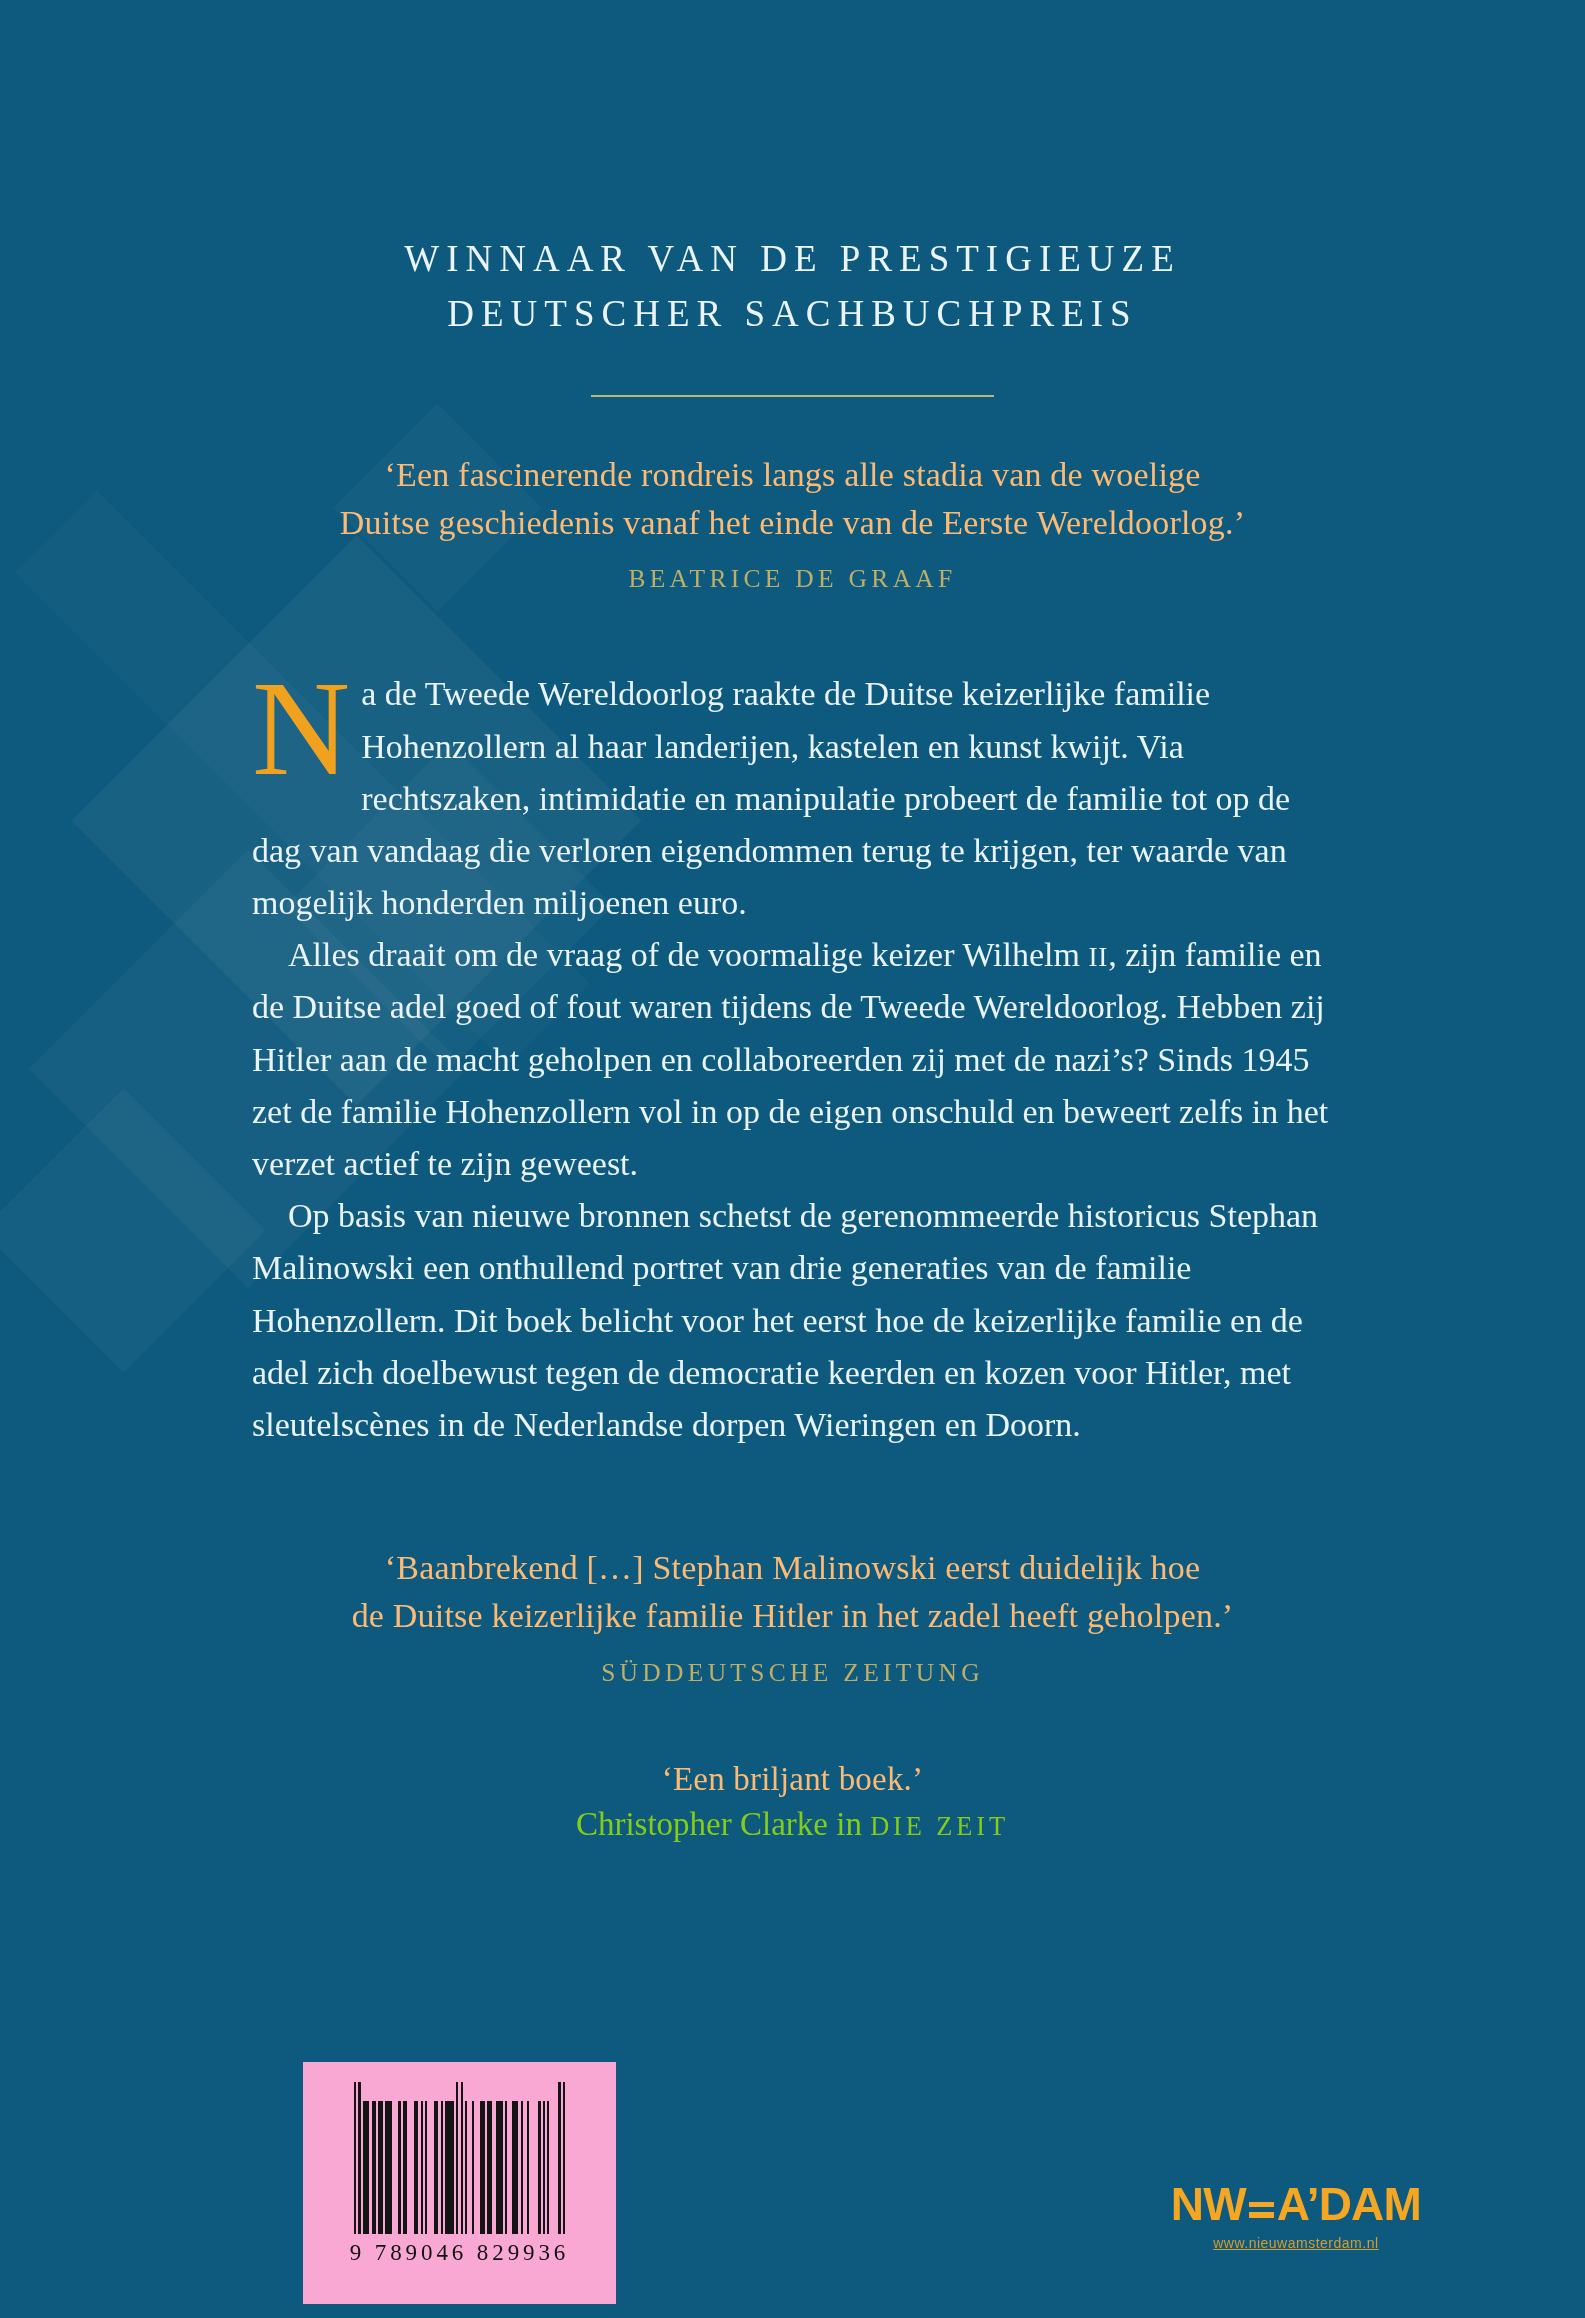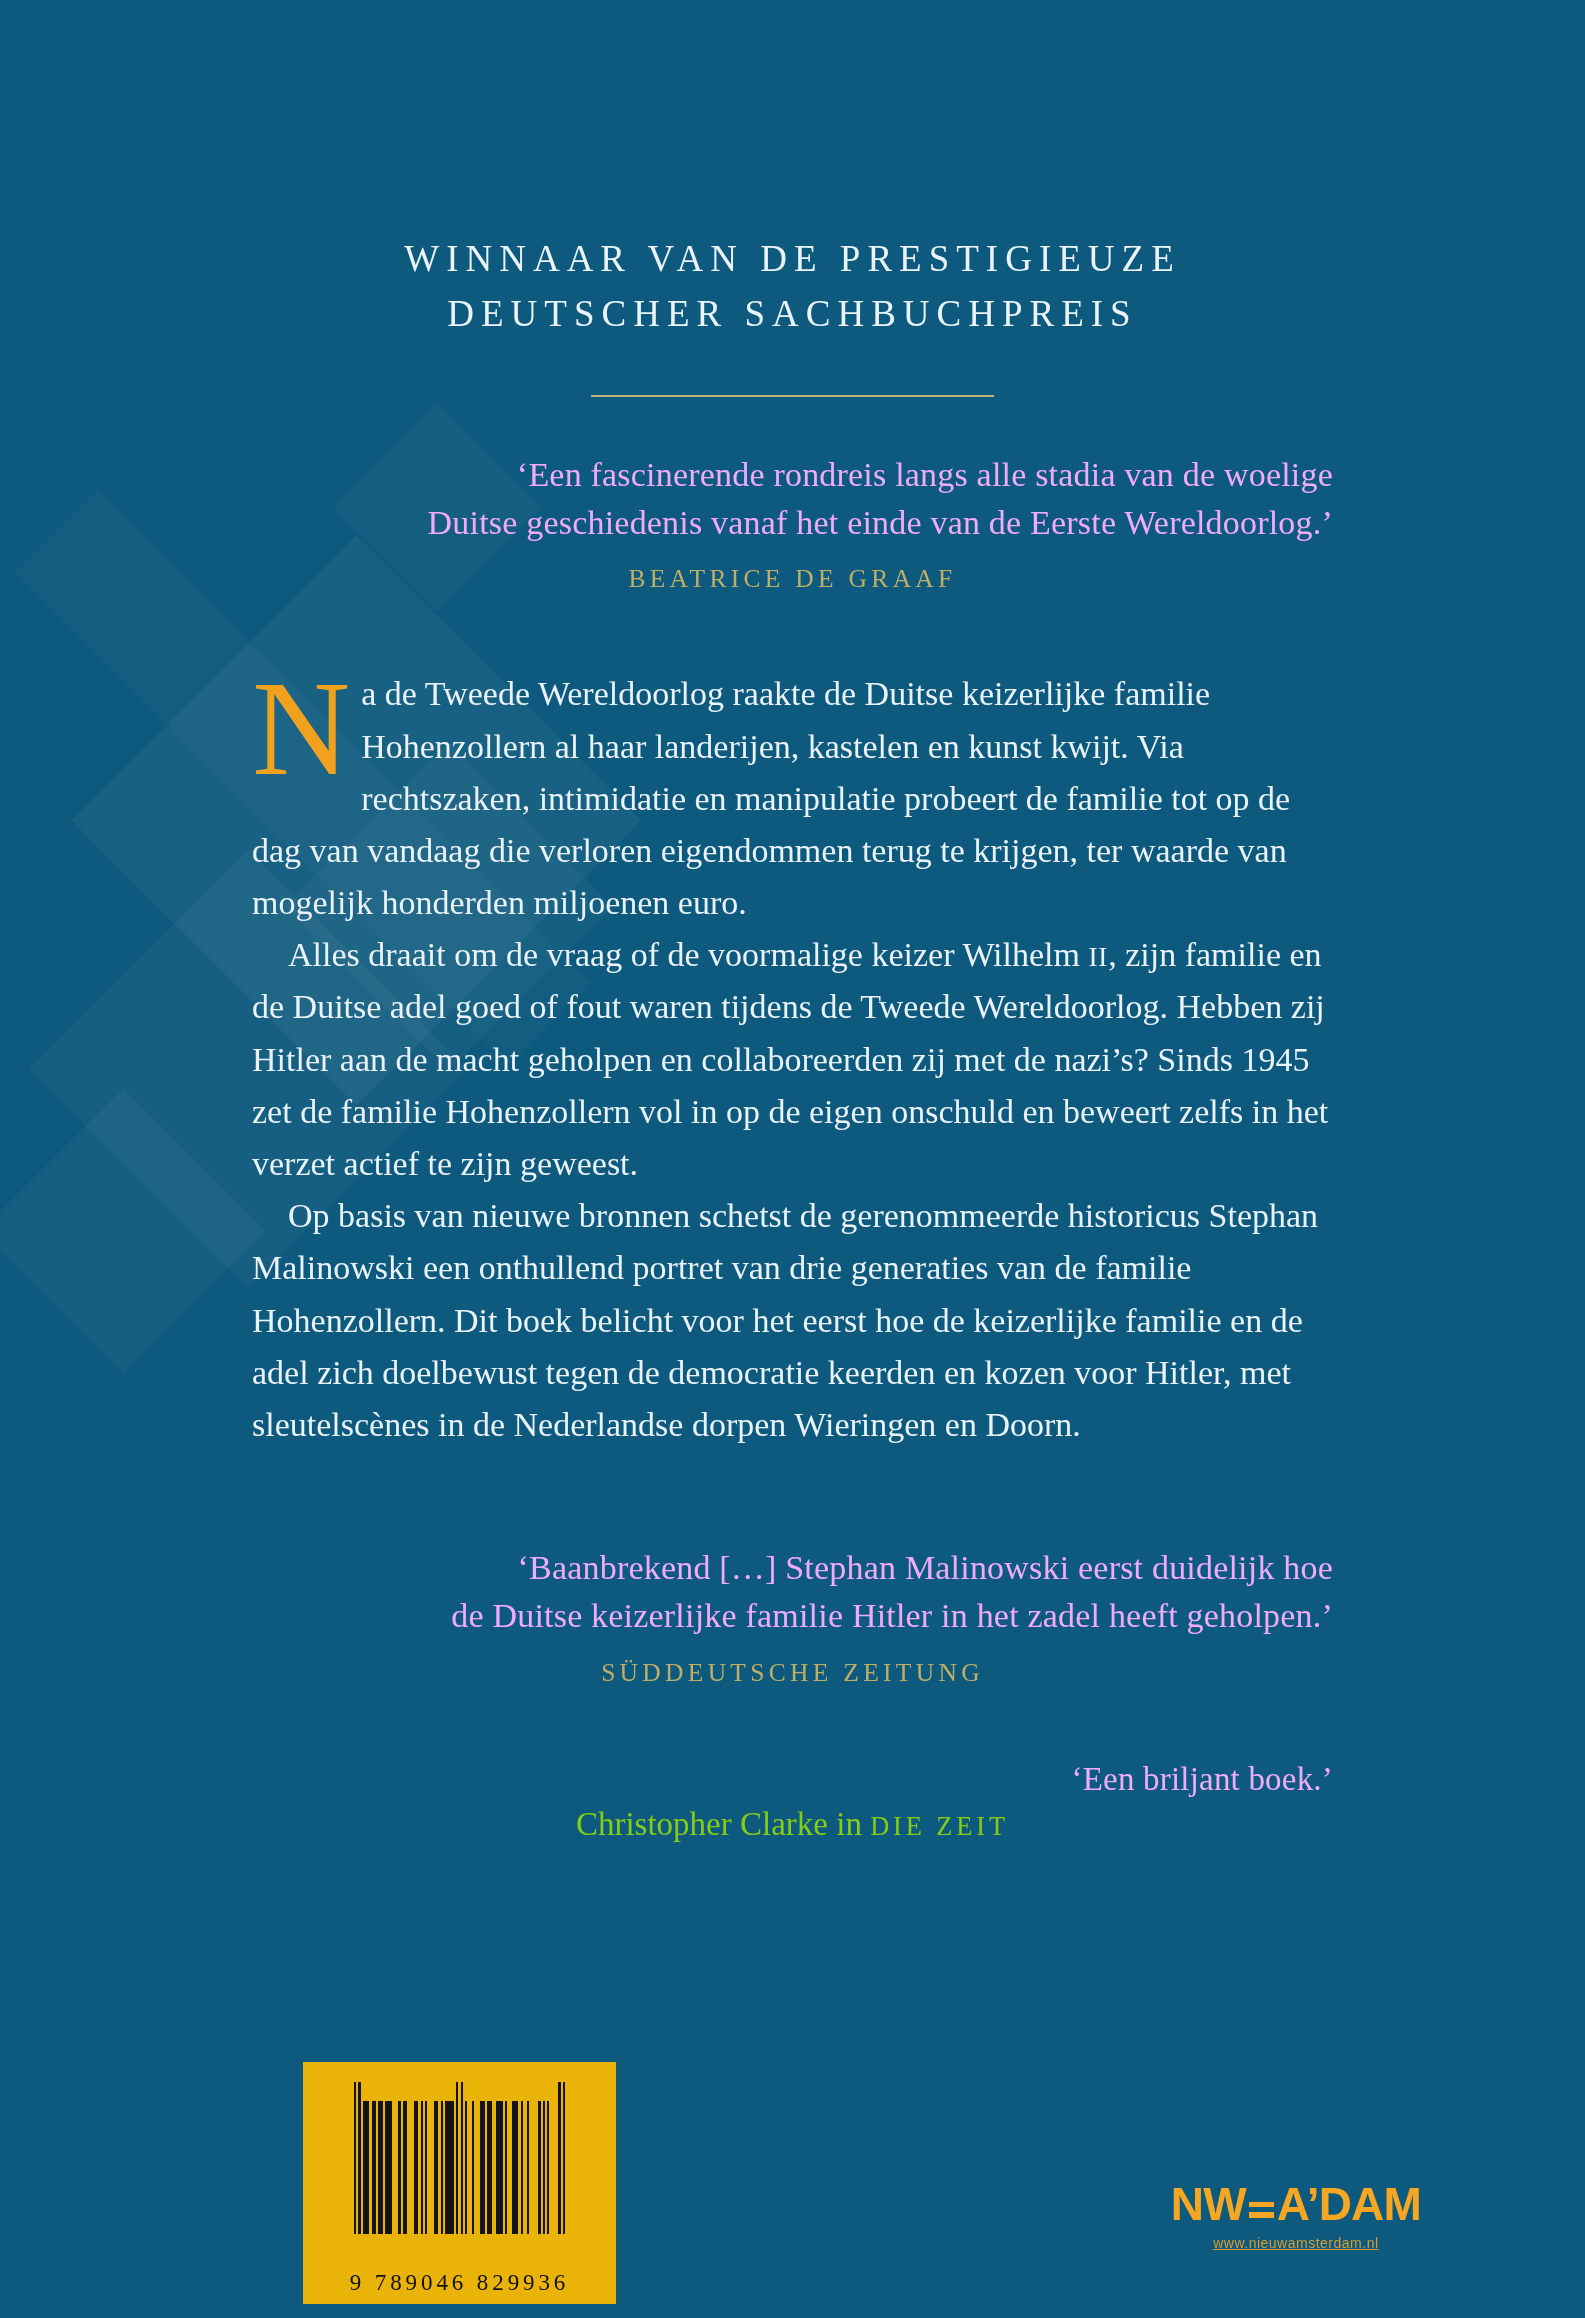--- a/index.html
+++ b/index.html
@@ -91,24 +91,24 @@
   }
   .rule {
     width: 403px;
     height: 2.3px;
     background: #c9b877;
     opacity: 0.95;
   }
 
   
   .quote {
-    text-align: right;
+    text-align: center;
     font-size: 34px;
     line-height: 1.42;
-    color: #f0abfc;
+    color: #fdba74;
     letter-spacing: 0.2px;
   }
   .quote .line { display: block; }
   .attrib {
     text-align: center;
     margin-top: 17px;
     font-size: 25.5px;
     letter-spacing: 4.3px;
     color: #bfae66;
     text-transform: uppercase;
@@ -159,27 +159,27 @@
     left: 0; right: 0; bottom: 0;
     height: 279px;
     z-index: 6;
   }
   .barcode {
     position: absolute;
     left: 303px;
     bottom: 15.5px;
     width: 313px;
     height: 242px;
-    background: #eab308;
+    background: #f9a8d4;
     box-sizing: border-box;
     padding: 20px 22px 7.7px 22px;
     display: flex;
     flex-direction: column;
     align-items: center;
-    justify-content: space-between;
+    justify-content: flex-start;
   }
   .bars {
     display: flex;
     align-items: flex-end;
     height: 152px;
     gap: 0;
   }
   .bars span { background: #141414; display: block; }
   .isbn-digits {
     margin-top: 6.2px;

